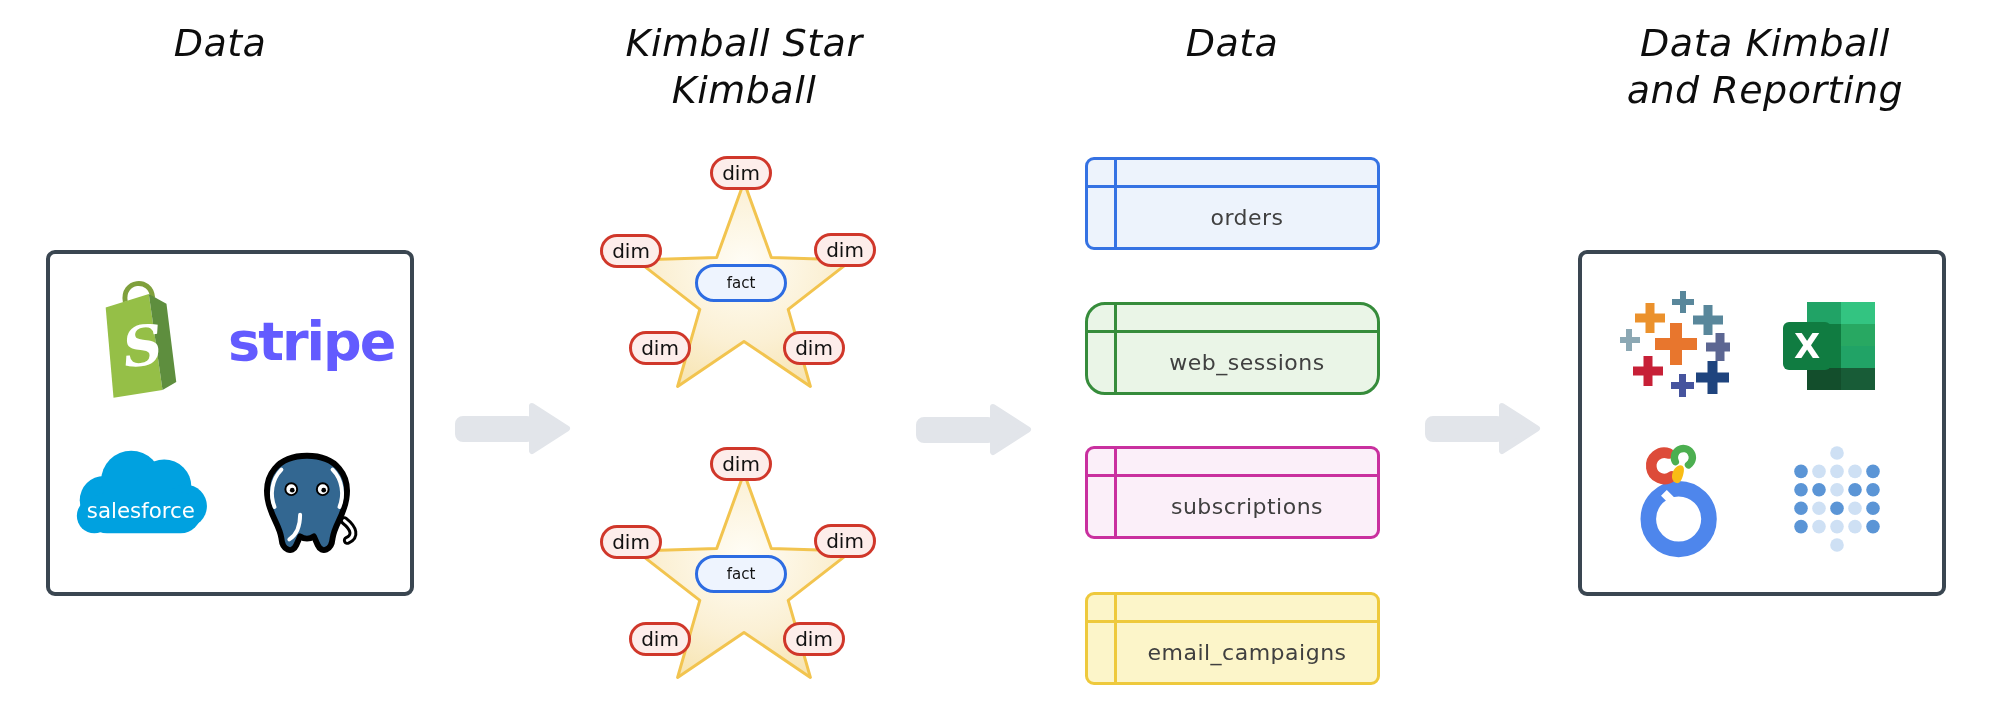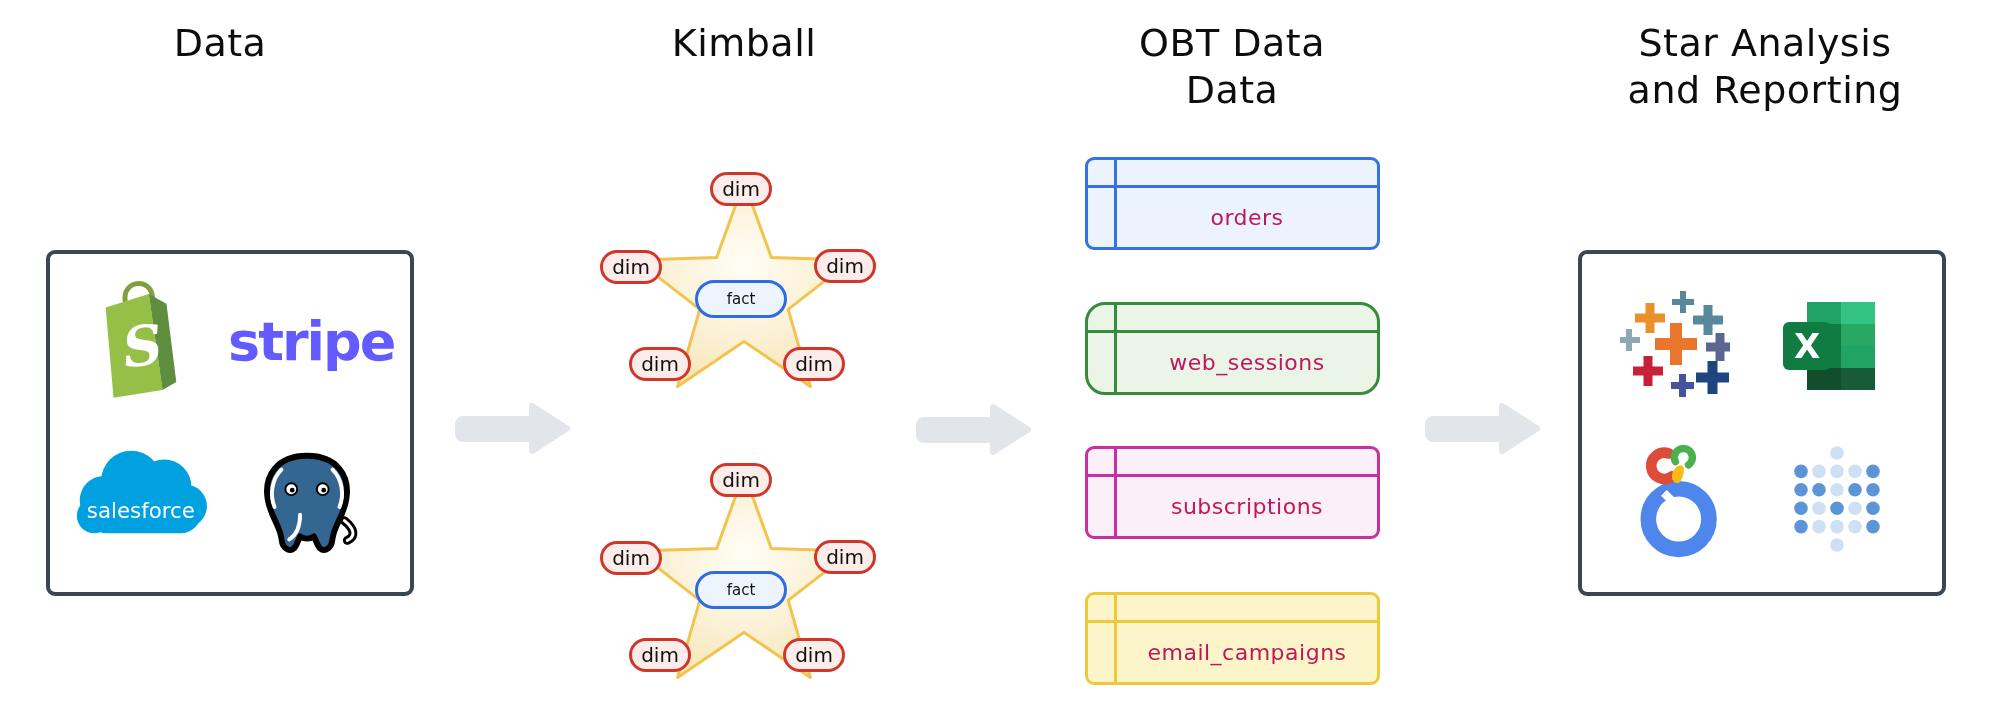--- a/index.html
+++ b/index.html
@@ -1,78 +1,78 @@
 <!DOCTYPE html>
 <html><head>
 <meta charset="utf-8">
 <style>
   html,body{margin:0;padding:0;background:#ffffff;}
   #canvas{position:relative;width:2000px;height:718px;background:#ffffff;overflow:hidden;
           font-family:"DejaVu Sans","Liberation Sans",sans-serif;}
 
   
   .col-header{position:absolute;top:20px;width:340px;text-align:center;
-              font-size:38px;line-height:47px;font-weight:500;color:#0d0d0d;letter-spacing:.5px;}
+              font-size:38px;line-height:47px;font-weight:500;color:#0d0d0d;letter-spacing:.5px;font-style:italic;}
   #h-sources{left:50px;} #h-schemas{left:574px;} #h-marts{left:1062px;} #h-analysis{left:1595px;}
 
   
   .big-box{position:absolute;width:368px;height:346px;background:#fff;
            border:4px solid #3a4651;border-radius:9px;box-sizing:border-box;}
   #sources-box{left:46px;top:250px;}
   #analysis-box{left:1578px;top:250px;}
   .big-box .logo{position:absolute;}
 
   
   .flow-arrow{position:absolute;width:122px;height:57px;}
   #arrow-1{left:452px;top:400px;} #arrow-2{left:913px;top:401px;} #arrow-3{left:1422px;top:400px;}
 
   
   .star-wrap{position:absolute;left:614px;width:260px;height:280px;}
   #star-1{top:150px;} #star-2{top:441px;}
   .star-svg{position:absolute;left:0;top:0;}
   .pill{position:absolute;box-sizing:border-box;display:flex;align-items:center;justify-content:center;
-        font-size:20px;color:#111;margin-top:16px;}
+        font-size:20px;color:#111;}
   .dim-pill{width:62px;height:34px;border:3px solid #d0372a;border-radius:17px;background:#fdedea;}
   .fact-pill{width:92px;height:38px;border:3px solid #2d6ce2;border-radius:19px;background:#eef4fe;font-size:15px;}
   .p-top{left:96px;top:6px;} .p-left{left:-14px;top:84px;} .p-right{left:200px;top:83px;}
   .p-bl{left:15px;top:181px;} .p-br{left:169px;top:181px;} .p-fact{left:81px;top:114px;}
 
   
   .mart{position:absolute;left:1085px;width:295px;height:93px;box-sizing:border-box;
         border:3px solid var(--bc);border-radius:9px;background:var(--bg);}
   .mart .vline{position:absolute;left:26px;top:0;bottom:0;width:3px;background:var(--bc);}
   .mart .hline{position:absolute;top:25px;left:0;right:0;height:3px;background:var(--bc);}
   .mart .mart-label{position:absolute;left:29px;top:28px;right:0;bottom:0;
-        display:flex;align-items:center;justify-content:center;font-size:22px;color:#be185d;letter-spacing:.5px;}
+        display:flex;align-items:center;justify-content:center;font-size:22px;color:#404040;letter-spacing:.5px;}
   #mart-0{top:157px;--bc:#3572e3;--bg:#edf3fc;}
   #mart-1{top:302px;border-radius:20px;--bc:#368c3b;--bg:#eaf5e7;}
   #mart-2{top:446px;text-align:right;--bc:#c9309f;--bg:#fbeff9;}
   #mart-3{top:592px;--bc:#eec93c;--bg:#fcf5c9;}
 
   
   .stripe-word{font-weight:bold;font-size:54px;color:#635bff;letter-spacing:-2px;
                font-family:"DejaVu Sans","Liberation Sans",sans-serif;}
 </style>
 </head>
 <body>
 
 <div id="canvas">
 
   <div class="col-header" id="h-sources">
     <div>Data</div>
   </div>
   <div class="col-header" id="h-schemas">
+    <div>Kimball Star</div>
     <div>Kimball</div>
   </div>
   <div class="col-header" id="h-marts">
-    <div>OBT Data</div>
     <div>Data</div>
   </div>
   <div class="col-header" id="h-analysis">
-    <div>Star Analysis</div>
+    <div>Data Kimball</div>
     <div>and Reporting</div>
   </div>
 
   <div class="big-box" id="sources-box">
 
     <svg class="logo" style="left:40px;top:17px;" width="98" height="132" viewBox="0 0 100 132">
       <path d="M36,30 C32,8 62,4 64,26" fill="none" stroke="#7fa03c" stroke-width="5"></path>
       <path d="M16,36 L60,22 L74,120 L24,128 Z" fill="#95BF47"></path>
       <path d="M60,22 L78,32 L88,112 L74,120 Z" fill="#5E8E3E"></path>
       <text x="34" y="96" font-size="56" font-weight="bold" font-style="italic" font-family="DejaVu Serif, Liberation Serif, serif" fill="#ffffff" transform="rotate(-7 44 80)">S</text>

